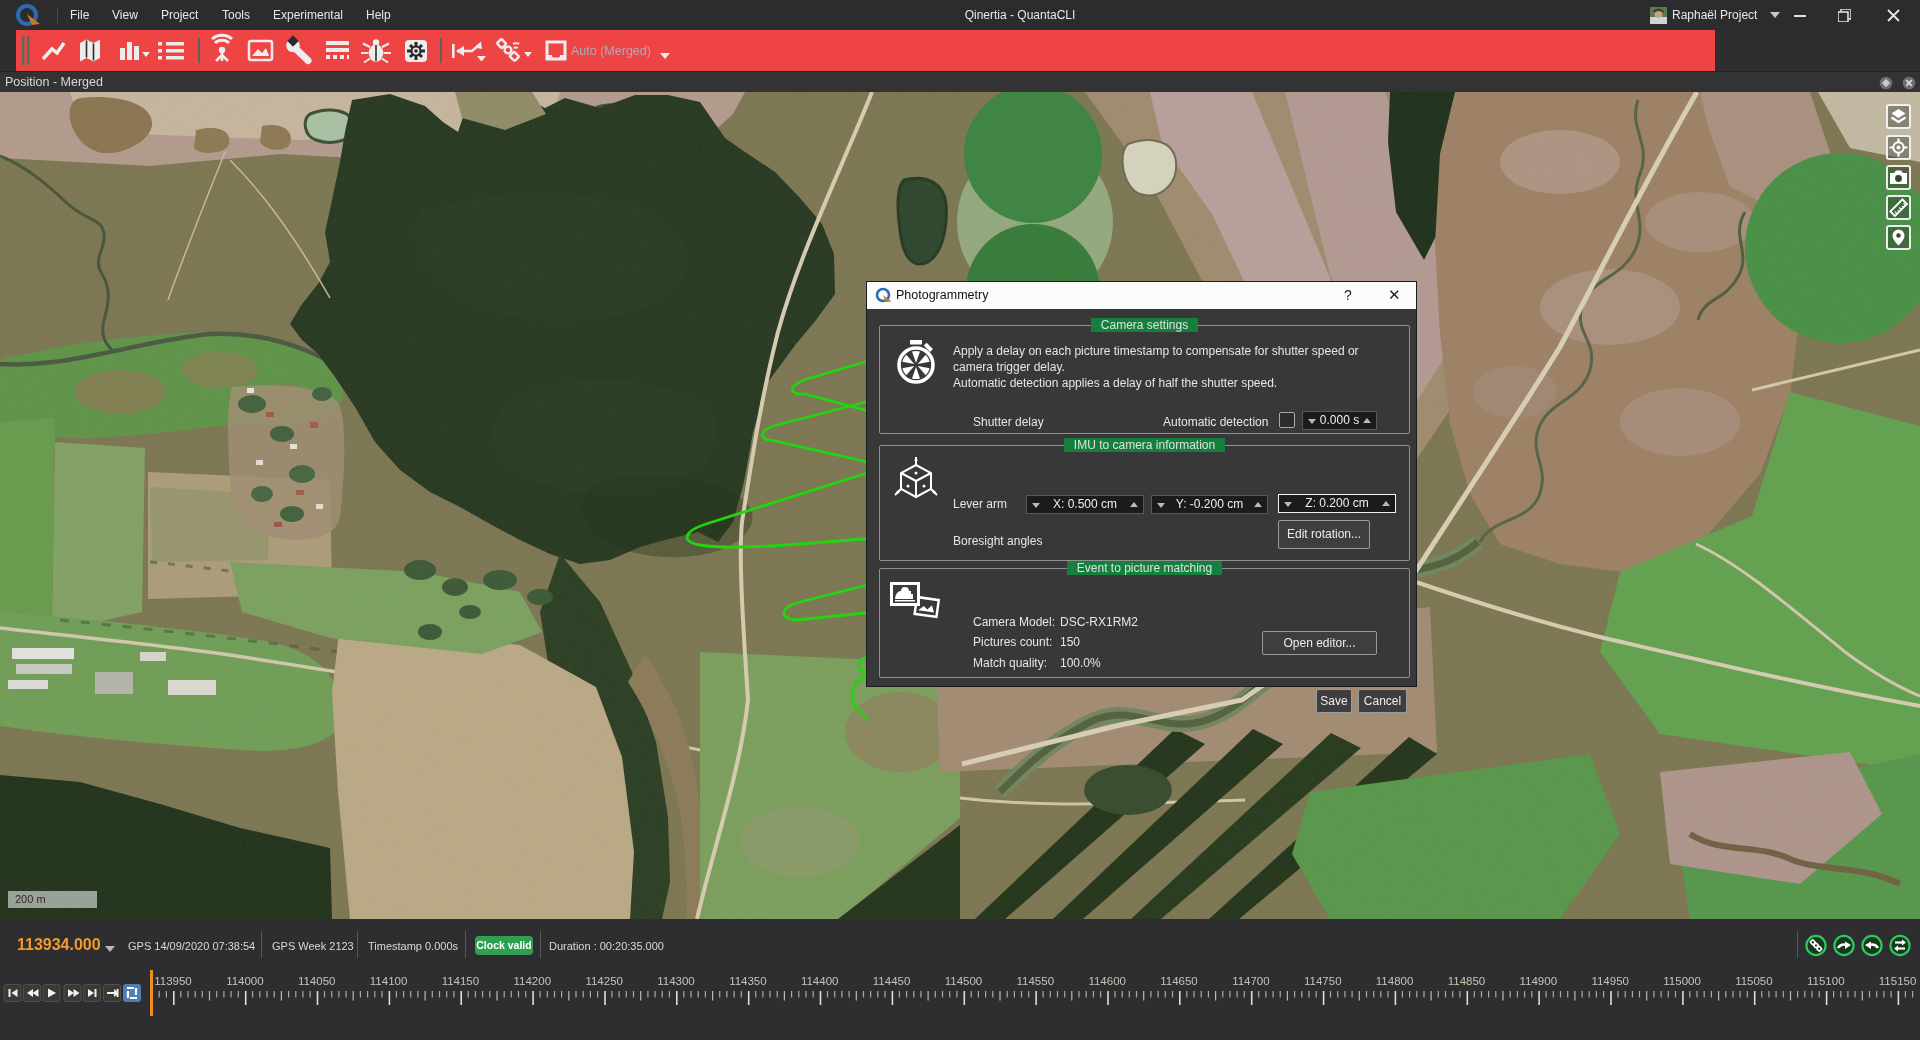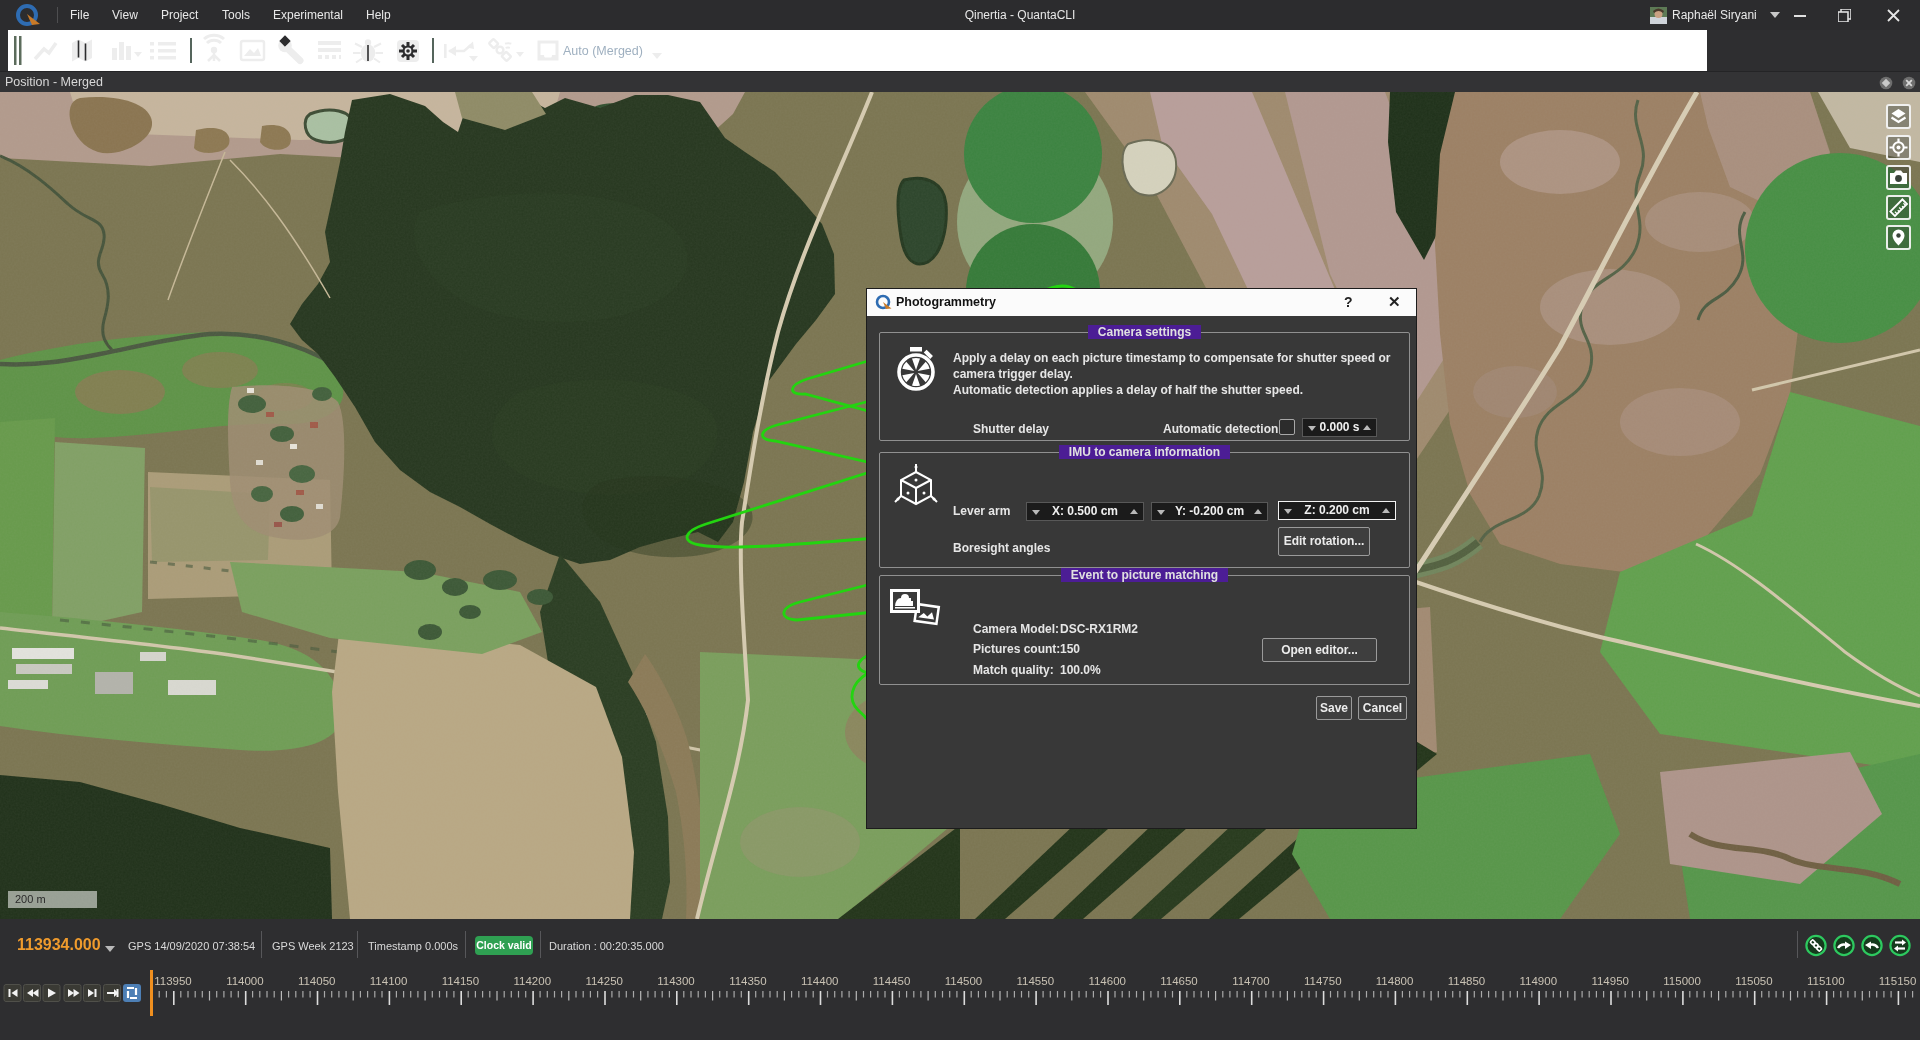--- a/index.html
+++ b/index.html
@@ -1,31 +1,31 @@
 <!DOCTYPE html>
 <html><head>
 <meta charset="utf-8">
 <style>
   * { margin:0; padding:0; box-sizing:border-box; }
   html,body { width:1920px; height:1040px; overflow:hidden; background:#2e2e30; font-family:"Liberation Sans",sans-serif; }
   .abs { position:absolute; }
   #titlebar { position:absolute; left:0; top:0; width:1920px; height:30px; background:#2c2c2e; color:#e8e8e8; font-size:12px; }
   .menuitem { position:absolute; top:8px; }
-  #toolbar { position:absolute; left:8px; top:30px; width:1699px; height:41px; background:#ffffff; }
+  #toolbar { position:absolute; left:16px; top:30px; width:1699px; height:41px; background:#ef4444; }
   #panelbar { position:absolute; left:0; top:71px; width:1920px; height:21px; background:#333335; border-top:1px solid #242426; color:#d8d8d8; font-size:12.5px; }
   #map { position:absolute; left:0; top:92px; width:1920px; height:827px; overflow:hidden; }
   .mapbtn { position:absolute; left:1886px; width:25px; height:25px; background:rgba(45,52,45,0.40); border:2px solid rgba(250,250,250,0.92); border-radius:3px; }
   #bottom { position:absolute; left:0; top:919px; width:1920px; height:121px; background:#2e2e30; }
   .sbtext { position:absolute; top:940px; color:#d9d9d9; font-size:11px; white-space:nowrap; }
   .sep { position:absolute; top:931px; width:1px; height:27px; background:#57575a; }
-  #dialog { position:absolute; left:867px; top:289px; width:549px; height:539px; background:#383838; box-shadow:0 0 0 1px #1c1c1c;font-weight:bold; }
+  #dialog { position:absolute; left:867px; top:282px; width:549px; height:404px; background:#383838; box-shadow:0 0 0 1px #1c1c1c; }
   #dlgtitle { position:absolute; left:0; top:0; width:549px; height:27px; background:#fbfbfb; color:#121212; font-size:12.5px; }
   .grp { position:absolute; left:12px; width:531px; border:1px solid #909090; border-radius:2px; }
   .grptitle { position:absolute; top:-8px; left:0; width:100%; text-align:center; font-size:12px; color:#e0e0e0; pointer-events:none; }
-  .grptitle span { background:#4c1d95; padding:0 10px; }
+  .grptitle span { background:#15803d; padding:0 10px; }
   .dtext { position:absolute; color:#e6e6e6; font-size:12px; line-height:16px; white-space:nowrap; }
   .spin { position:absolute; height:19px; background:#1b1b1b; border:1px solid #585858; color:#f0f0f0; font-size:12px; }
   .spin .dn { position:absolute; left:5px; top:7px; width:0; height:0; border-left:4px solid transparent; border-right:4px solid transparent; border-top:5px solid #b9b9b9; }
   .spin .up { position:absolute; right:5px; top:6px; width:0; height:0; border-left:4px solid transparent; border-right:4px solid transparent; border-bottom:5px solid #b9b9b9; }
   .spin .val { position:absolute; left:14px; right:14px; top:1px; text-align:center; }
   .dbtn { position:absolute; background:#3e3e3e; border:1px solid #9a9a9a; border-radius:2px; color:#ececec; font-size:12px; text-align:center; white-space:nowrap; }
 </style>
 </head>
 <body>
 
@@ -230,21 +230,21 @@
     <circle cx="13" cy="11" r="9" fill="none" stroke="#2e6cb2" stroke-width="4"></circle>
     <path d="M13,10 L26,20 L18,21 Z" fill="#c87a28"></path>
   </svg>
   <div class="abs" style="left:57px; top:7px; width:1px; height:16px; background:#4e4e50;"></div>
   <svg class="abs" style="left:1650px; top:7px;" width="17" height="17" viewBox="0 0 17 17">
     <rect width="17" height="17" fill="#5d7a55"></rect>
     <rect x="0" y="10" width="17" height="7" fill="#cfd4da"></rect>
     <circle cx="8.5" cy="7" r="4" fill="#caa183"></circle>
     <path d="M3,4 Q8.5,-1 14,4 L13,6 Q8.5,2 4,6 Z" fill="#4a3a2c"></path>
   </svg>
-  <div class="abs" style="left:1672px; top:8px;">Raphaël Siryani</div>
+  <div class="abs" style="left:1672px; top:8px;">Raphaël Project</div>
   <div class="abs" style="left:1770px; top:12px; width:0; height:0; border-left:5px solid transparent; border-right:5px solid transparent; border-top:6px solid #c8c8c8;"></div>
   <div class="abs" style="left:1794px; top:15px; width:12px; height:2px; background:#e0e0e0;"></div>
   <svg class="abs" style="left:1838px; top:9px;" width="13" height="13" viewBox="0 0 13 13">
     <rect x="3" y="0" width="10" height="10" fill="none" stroke="#e0e0e0" stroke-width="1.6"></rect>
     <rect x="0" y="3" width="10" height="10" fill="#2c2c2e" stroke="#e0e0e0" stroke-width="1.6"></rect>
   </svg>
   <svg class="abs" style="left:1887px; top:9px;" width="13" height="13" viewBox="0 0 13 13">
     <path d="M1,1 L12,12 M12,1 L1,12" stroke="#e6e6e6" stroke-width="1.8"></path>
   </svg>
 </div>

